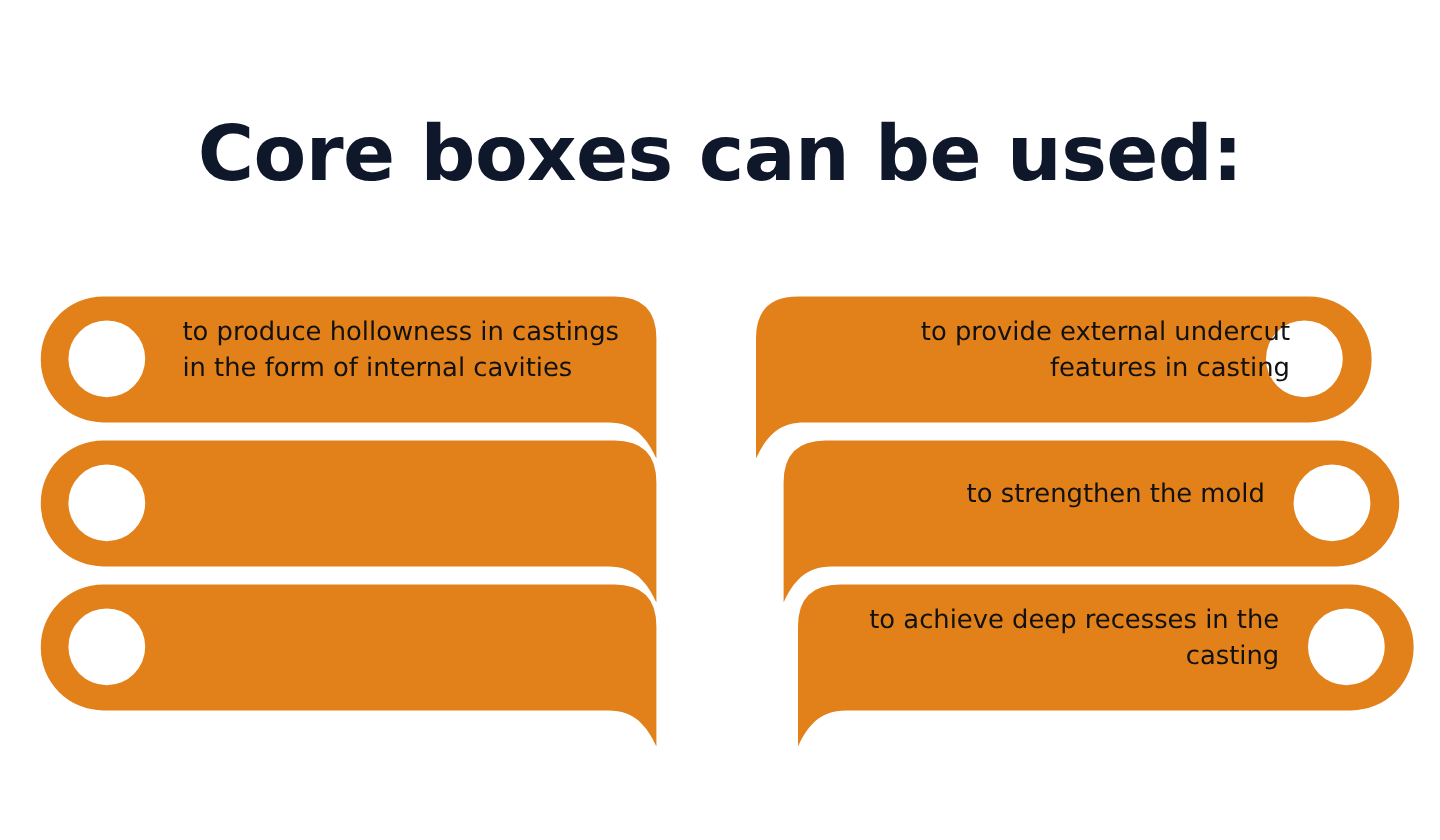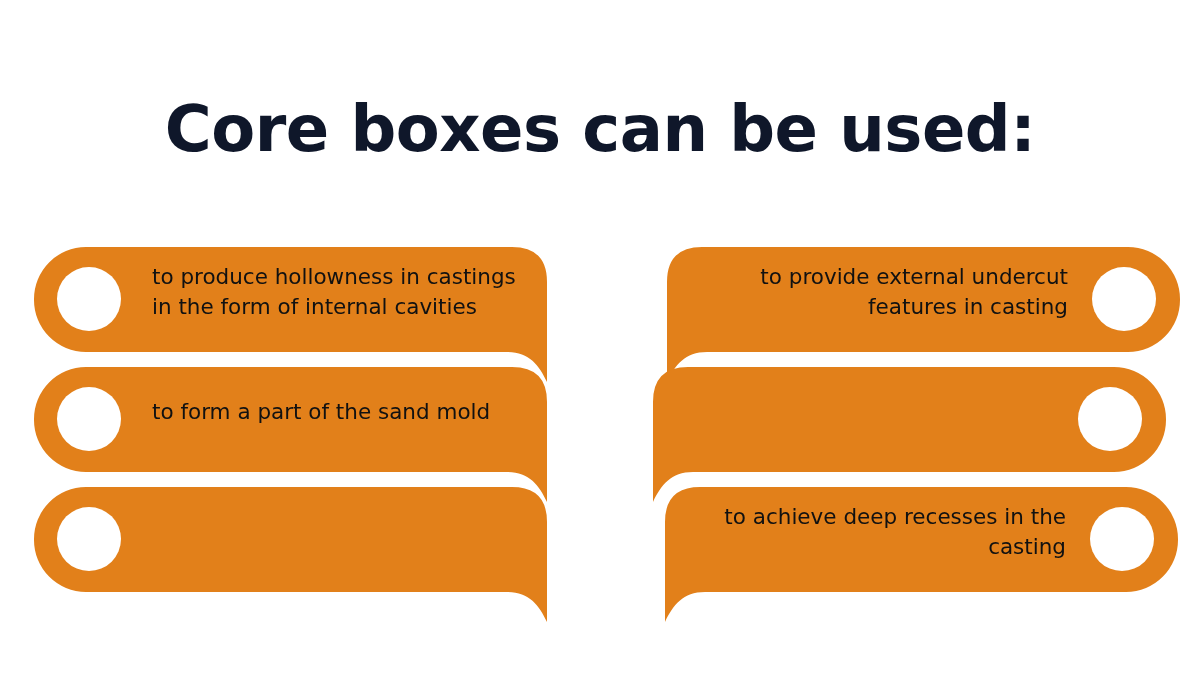--- a/index.html
+++ b/index.html
@@ -79,47 +79,47 @@
   <div class="label">
       <span>to produce hollowness in castings in the form of internal cavities</span>
     </div>
 </div>
 
 <div class="card left" style="left:34px; top:367px;">
   <svg viewBox="0 0 514 136">
     <path d="M52,0 L478,0 Q513,0 513,35 L513,135 C505,118 495,105 473,105 L52,105 A52,52 0 0 1 0,52.5 A52,52 0 0 1 52,0 Z" fill="#E2801A"></path>
     <circle cx="55" cy="52" r="32" fill="#FFFFFF"></circle>
   </svg>
-  <div class="label">
-      <span>to form a part of the sand mold</span>
-    </div>
 </div>
 
 <div class="card left" style="left:34px; top:487px;">
   <svg viewBox="0 0 514 136">
     <path d="M52,0 L478,0 Q513,0 513,35 L513,135 C505,118 495,105 473,105 L52,105 A52,52 0 0 1 0,52.5 A52,52 0 0 1 52,0 Z" fill="#E2801A"></path>
     <circle cx="55" cy="52" r="32" fill="#FFFFFF"></circle>
   </svg>
 </div>
 
-<div class="card right" style="left:667px; top:247px;">
+<div class="card right" style="left:630px; top:247px;padding-left:44px;">
   <svg viewBox="0 0 514 136">
     <path d="M461,0 L35,0 Q0,0 0,35 L0,135 C8,118 18,105 40,105 L461,105 A52,52 0 0 0 513,52.5 A52,52 0 0 0 461,0 Z" fill="#E2801A"></path>
     <circle cx="457" cy="52" r="32" fill="#FFFFFF"></circle>
   </svg>
   <div class="label">
       <span>to provide external undercut features in casting</span>
     </div>
 </div>
 
 <div class="card right" style="left:653px; top:367px;">
   <svg viewBox="0 0 514 136">
     <path d="M461,0 L35,0 Q0,0 0,35 L0,135 C8,118 18,105 40,105 L461,105 A52,52 0 0 0 513,52.5 A52,52 0 0 0 461,0 Z" fill="#E2801A"></path>
     <circle cx="457" cy="52" r="32" fill="#FFFFFF"></circle>
   </svg>
+  <div class="label">
+      <span>to strengthen the mold</span>
+    </div>
 </div>
 
 <div class="card right" style="left:653px; top:487px;margin-left:12px;">
   <svg viewBox="0 0 514 136">
     <path d="M461,0 L35,0 Q0,0 0,35 L0,135 C8,118 18,105 40,105 L461,105 A52,52 0 0 0 513,52.5 A52,52 0 0 0 461,0 Z" fill="#E2801A"></path>
     <circle cx="457" cy="52" r="32" fill="#FFFFFF"></circle>
   </svg>
   <div class="label">
       <span>to achieve deep recesses in the casting</span>
     </div>

